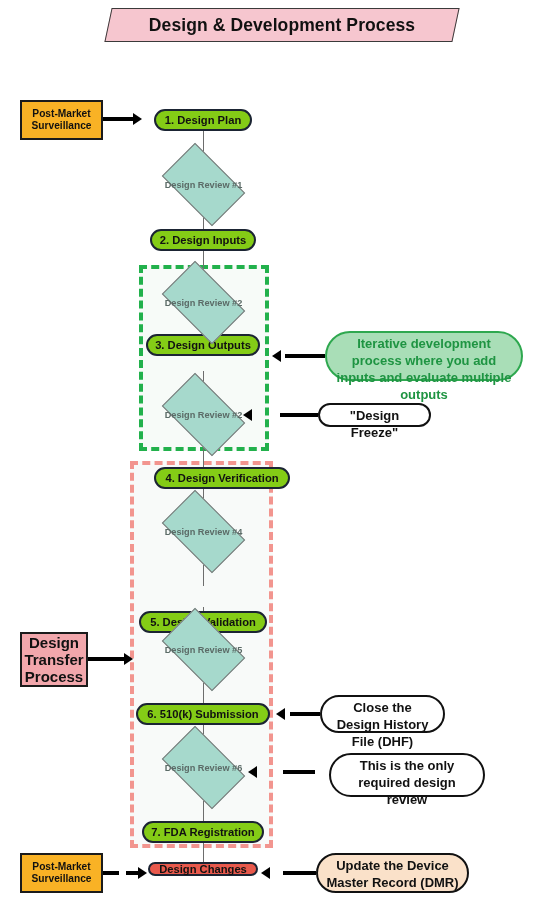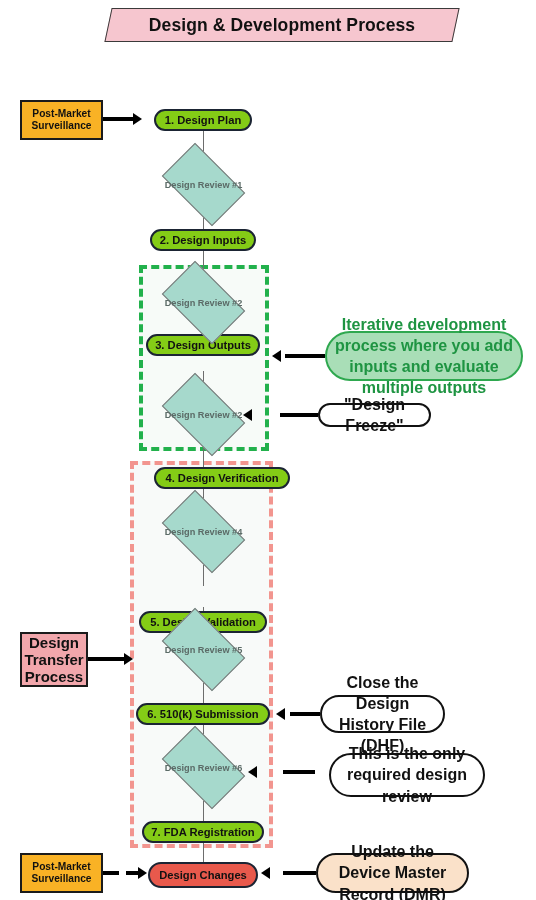--- a/index.html
+++ b/index.html
@@ -61,21 +61,21 @@
     border: 2.1px solid #1b2433;
     border-radius: 999px;
     font-size: 11.2px;
     height: 22px;
   }
   .pill-red {
     background: #E8594C;
     border: 2.1px solid #1b2433;
     border-radius: 999px;
     font-size: 11.2px;
-    height: 26px;
+    height: 14px;
   }
   .rect-orange {
     background: #F9B225;
     border: 2.1px solid #1b1b1b;
     font-size: 10.2px;
     flex-direction: column;
   }
   .rect-pink {
     background: #F2A7AC;
     border: 2.1px solid #1b1b1b;
@@ -94,24 +94,24 @@
   .diamond-label {
     position: absolute; inset: 0;
     display: flex; align-items: center; justify-content: center;
     font-size: 9.2px; font-weight: bold; color: #5b6b67;
     white-space: nowrap;
   }
 
   
   .callout {
     position: absolute;
-    display: flex; align-items: center; justify-content: center;
+    display: flex; align-items: flex-start; justify-content: center;
     text-align: center;
     border-radius: 999px;
-    font-weight: bold; font-size: 16px;
+    font-weight: bold; font-size: 13px;
     line-height: 1.32;
     padding: 2px 8px;
   }
   .callout-white { background: #ffffff; border: 2.1px solid #111; color: #111; }
   .callout-green { background: #A9DEB7; border: 2.1px solid #2EA84F; color: #1E9442; }
   .callout-peach { background: #FAE1C9; border: 2.1px solid #111; color: #111; }
 
   
   .arrow { position: absolute; height: 4.4px; background: #000; }
   .arrow-head {

